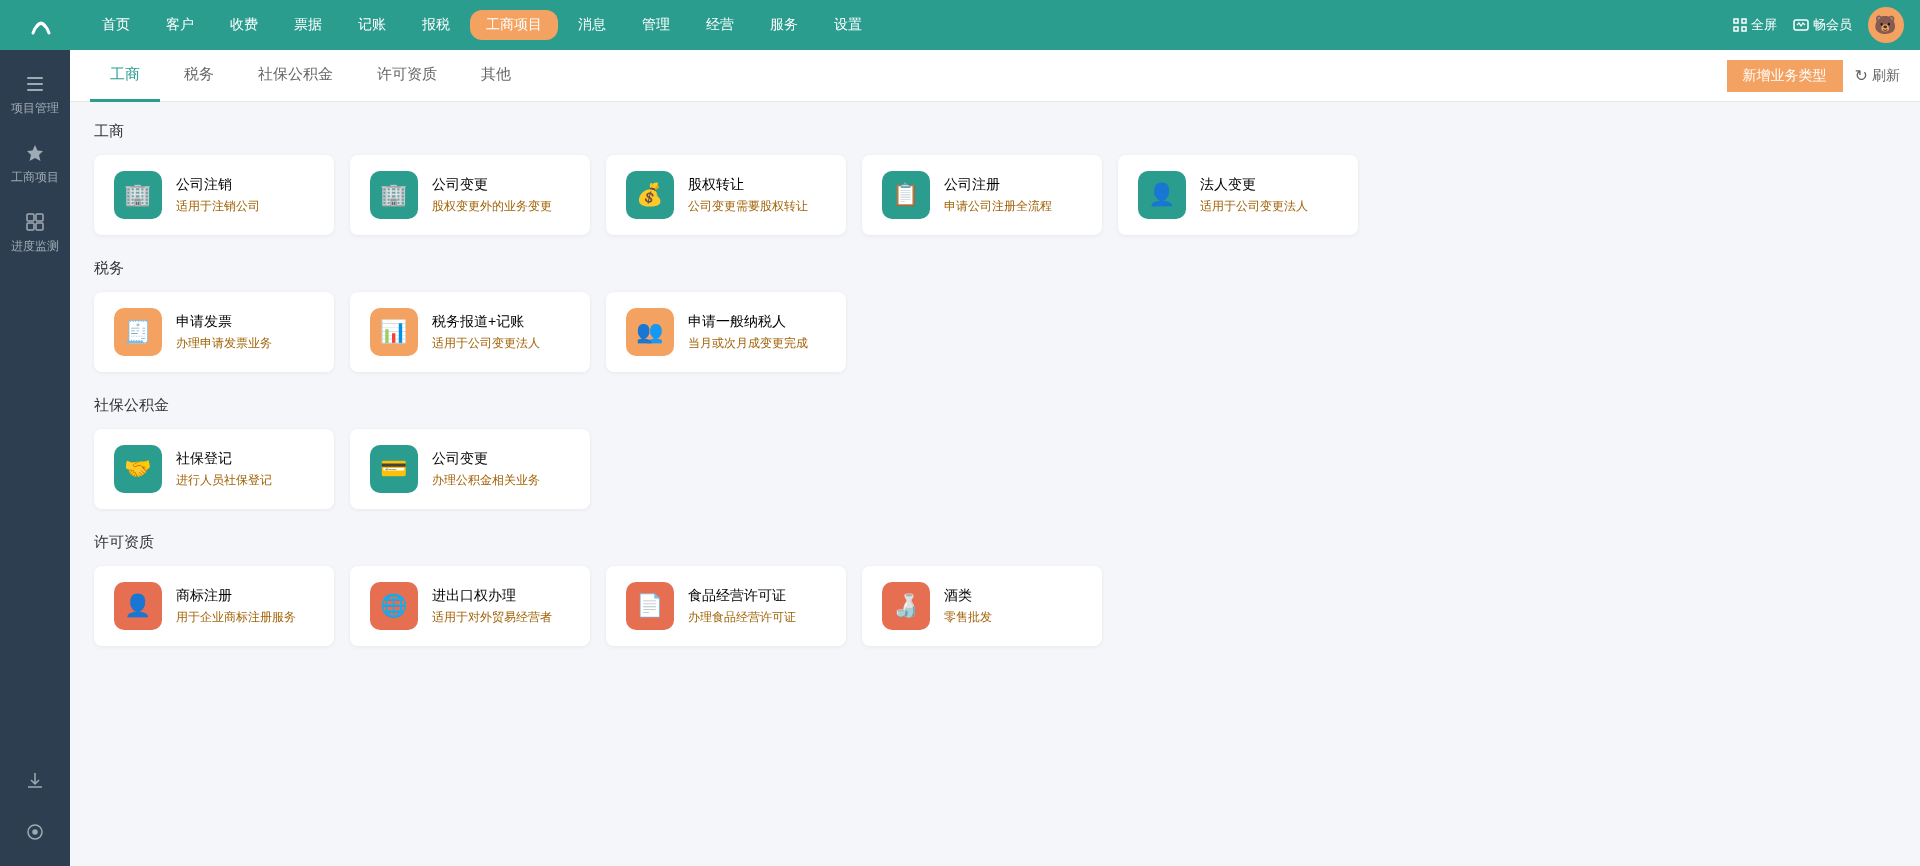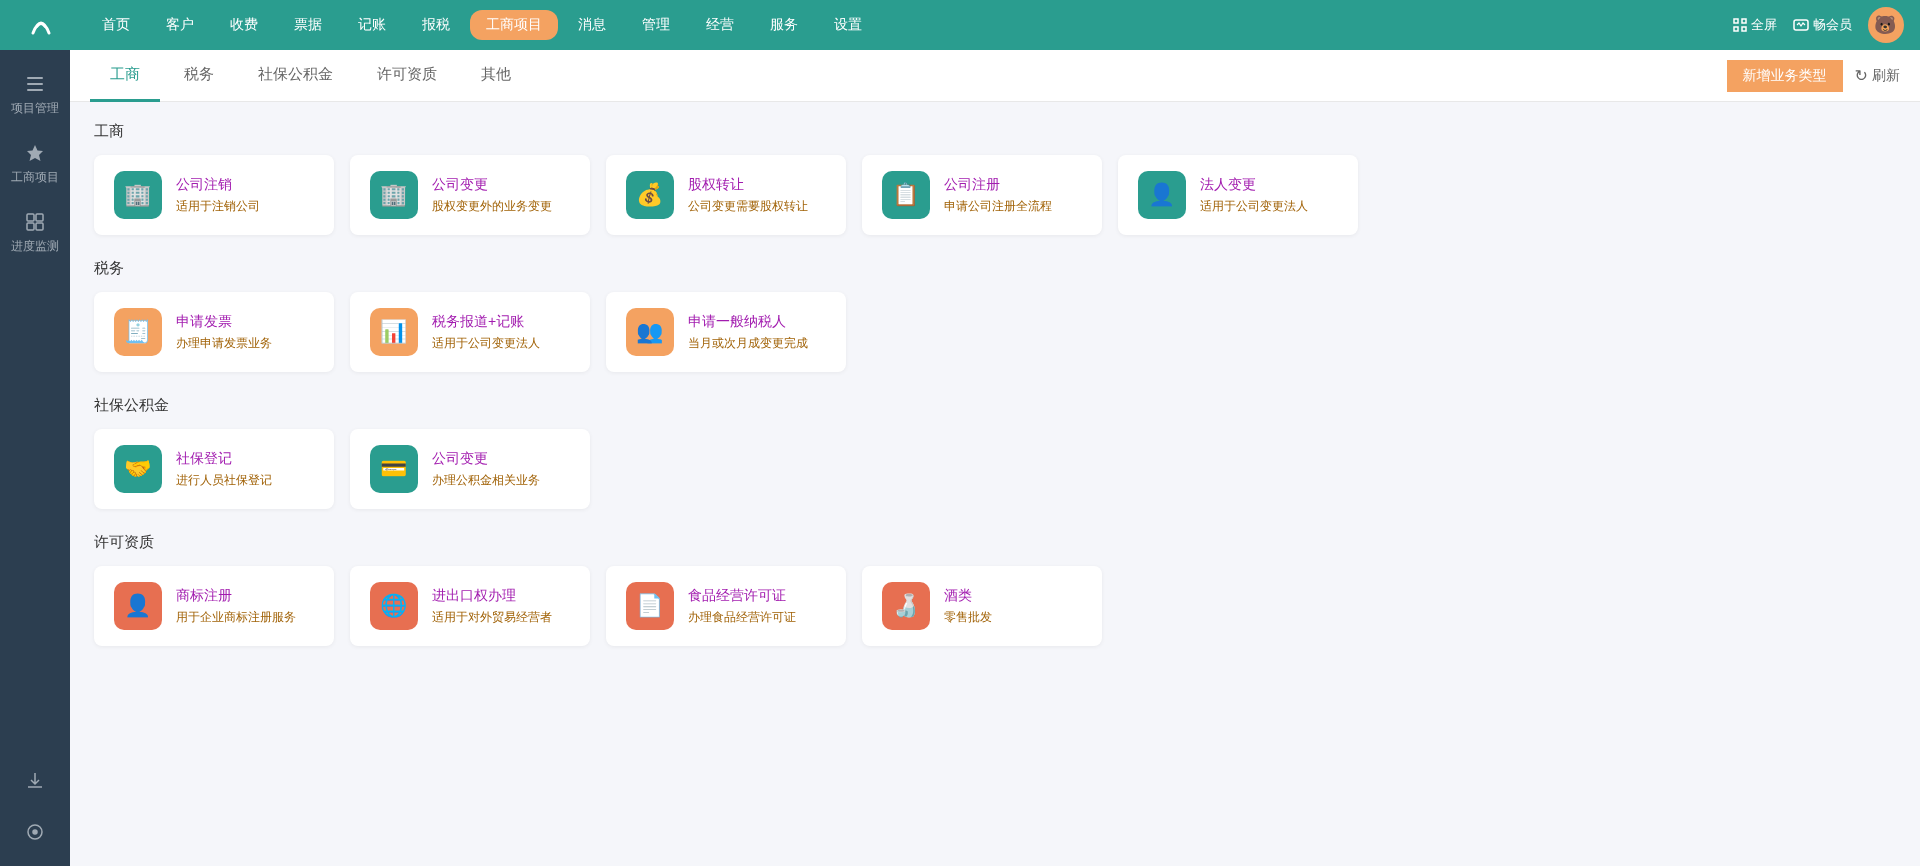--- a/index.html
+++ b/index.html
@@ -215,21 +215,21 @@
       display: flex;
       align-items: center;
       justify-content: center;
       flex-shrink: 0;
       font-size: 22px;
       color: white;
     }
 
     .card-info .card-title {
       font-size: 14px;
-      color: #a21caf;
+      color: #000000;
       font-weight: 500;
       margin-bottom: 4px;
     }
     .card-info .card-desc {
       font-size: 12px;
       color: #a16207;
     }
 
     
     .content-scroll::-webkit-scrollbar { width: 8px; }

